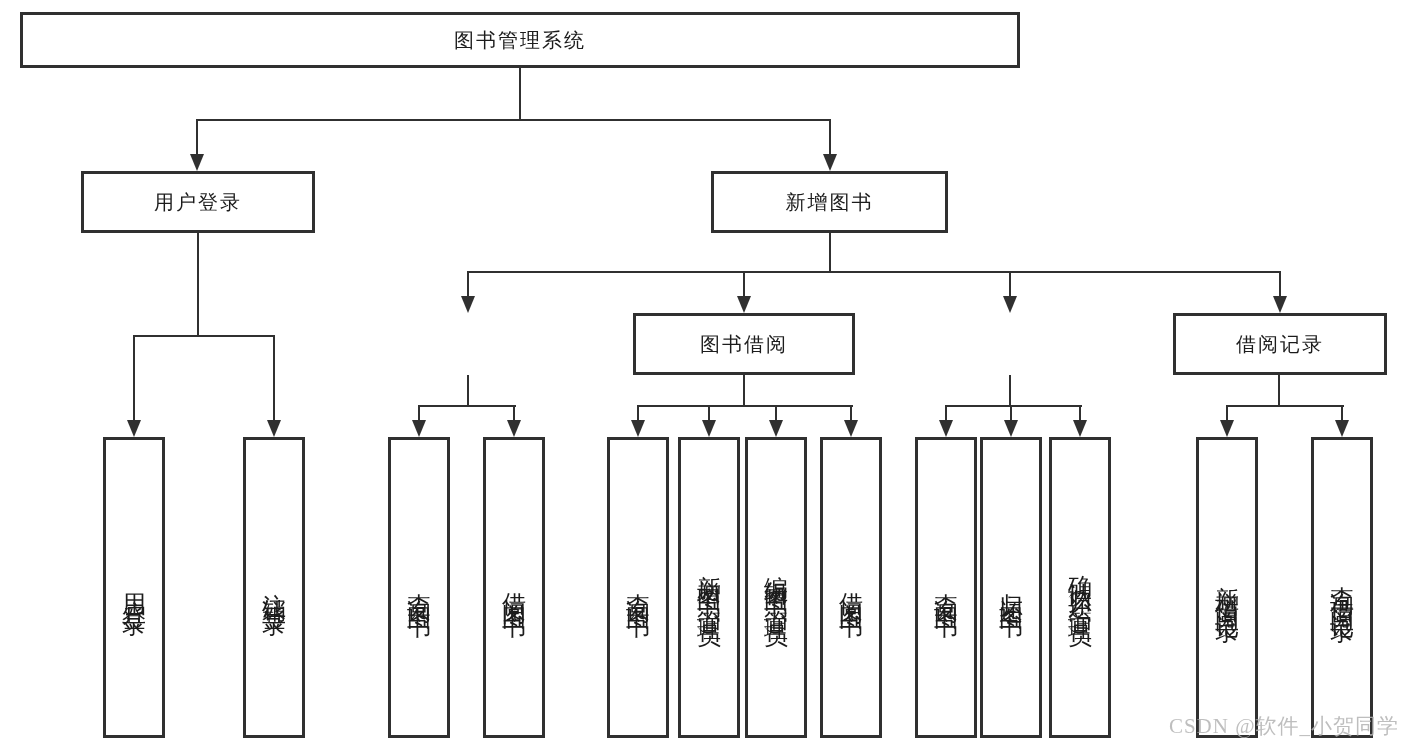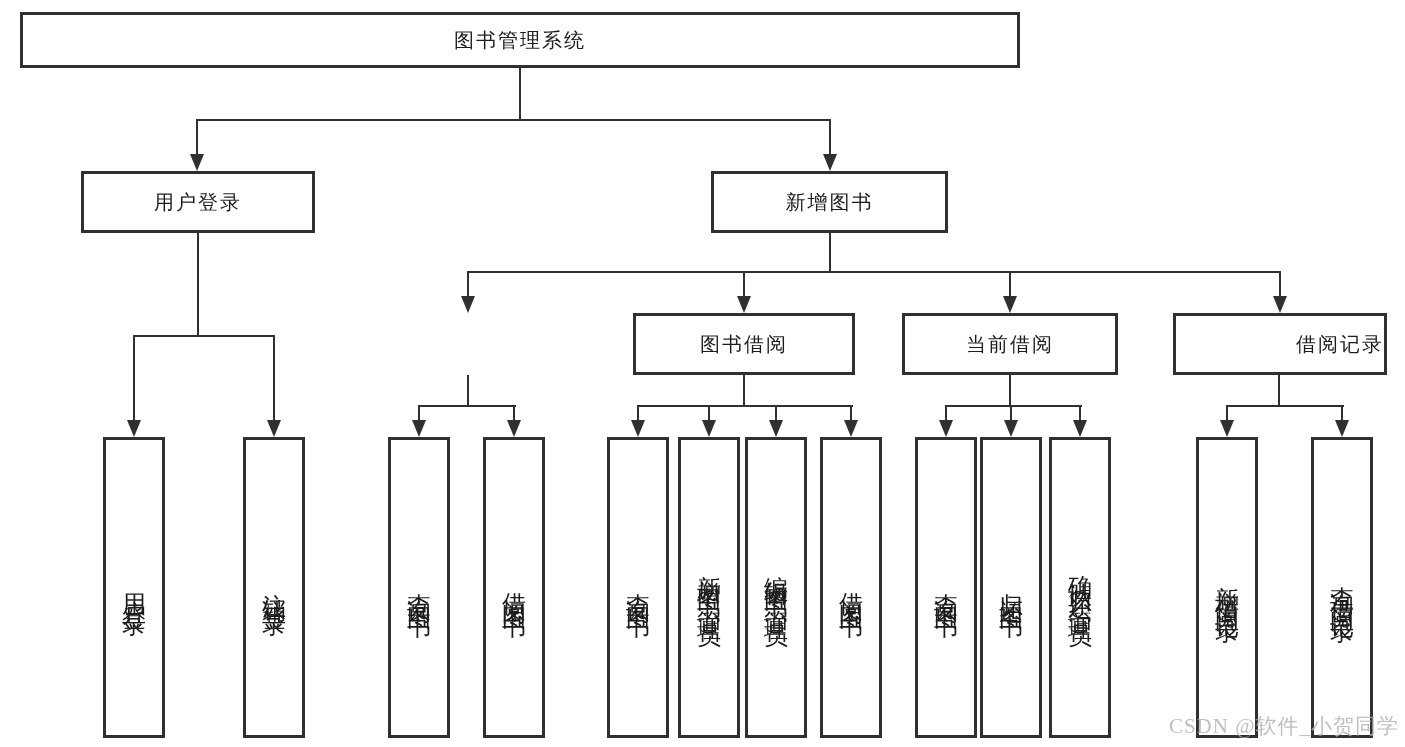--- a/index.html
+++ b/index.html
@@ -70,24 +70,21 @@
   <div class="line" style="left:743px; top:271px; width:2px; height:27px;"></div>
   <div class="arrow" style="left:737px; top:296px;"></div>
   <div class="line" style="left:1009px; top:271px; width:2px; height:27px;"></div>
   <div class="arrow" style="left:1003px; top:296px;"></div>
   <div class="line" style="left:1279px; top:271px; width:2px; height:27px;"></div>
   <div class="arrow" style="left:1273px; top:296px;"></div>
 
   <div class="box" style="left:633px; top:313px; width:222px; height:62px;">
     <span class="hlabel">图书借阅</span>
   </div>
-  <div class="box" style="left:902px; top:313px; width:216px; height:62px;">
-    <span class="hlabel">当前借阅</span>
-  </div>
-  <div class="box" style="left:1173px; top:313px; width:214px; height:62px;justify-content:flex-end;">
+  <div class="box" style="left:1173px; top:313px; width:214px; height:62px;">
     <span class="hlabel">借阅记录</span>
   </div>
 
   <div class="line" style="left:467px; top:375px; width:2px; height:32px;"></div>
   <div class="line" style="left:418px; top:405px; width:98px; height:2px;"></div>
   <div class="line" style="left:418px; top:405px; width:2px; height:17px;"></div>
   <div class="arrow" style="left:412px; top:420px;"></div>
   <div class="line" style="left:513px; top:405px; width:2px; height:17px;"></div>
   <div class="arrow" style="left:507px; top:420px;"></div>
 

